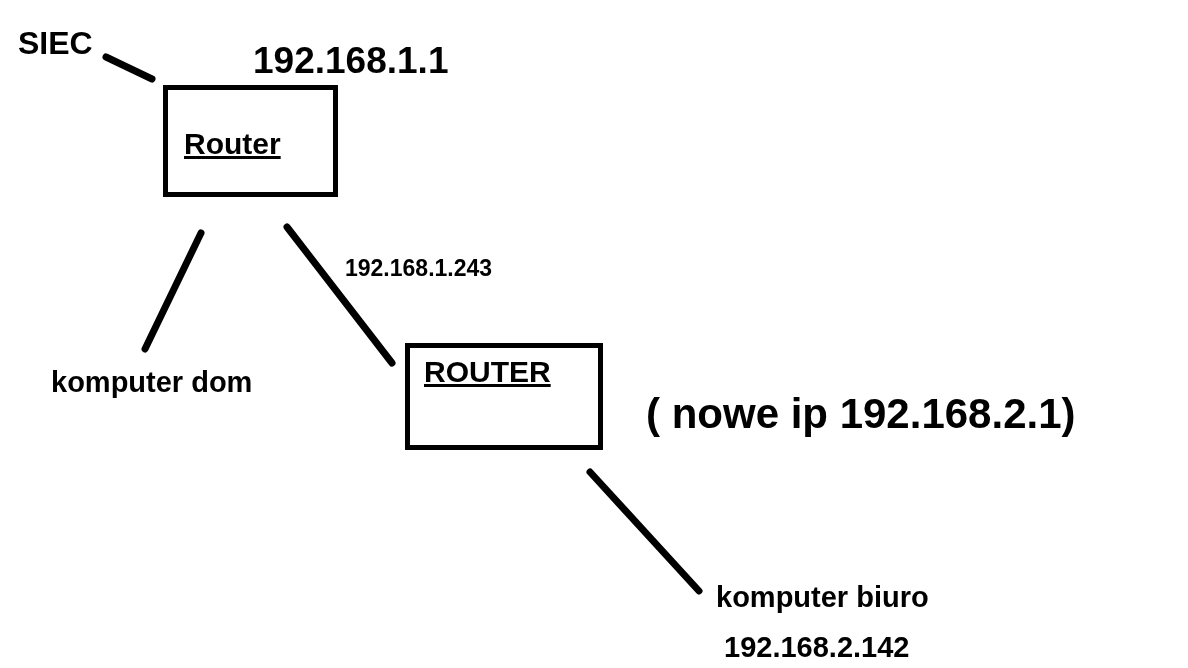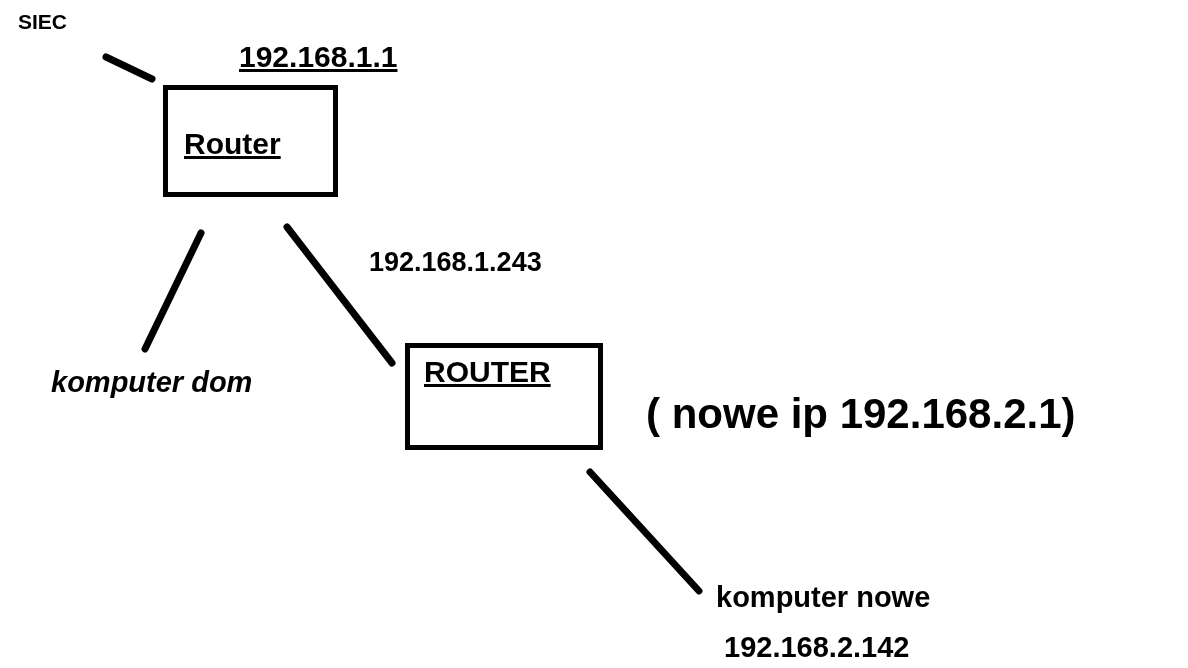--- a/index.html
+++ b/index.html
@@ -60,46 +60,43 @@
     width: 198px;
     height: 107px;
   }
   #label-router-office {
     left: 424px;
     top: 357px;
     font-size: 30px;
   }
   #label-siec {
     left: 18px;
-    top: 10px;
-    font-size: 21px;
+    top: 26px;
+    font-size: 32px;
   }
   #label-ip-home-router {
-    left: 239px;
+    left: 253px;
     top: 40px;
-    font-size: 30px;
-    text-decoration: underline;
+    font-size: 37px;
   }
   #label-ip-wan-office {
     left: 345px;
-    top: 247px;
-    font-size: 27px;
-    margin-left: 24px;
+    top: 256px;
+    font-size: 23px;
   }
   #label-new-ip-note {
     left: 646px;
     top: 390px;
     font-size: 42px;
   }
   #label-computer-home {
     left: 51px;
     top: 366px;
     font-size: 29px;
     text-align: left;
-    font-style: italic;
   }
   #label-computer-home .line2 {
     display: block;
     padding-left: 6px;
   }
   #label-computer-office {
     left: 716px;
     top: 581px;
     font-size: 29px;
     text-align: left;
@@ -136,17 +133,17 @@
 
   <div class="node-label" id="label-router-office">ROUTER</div>
 
   <div class="text-label" id="label-new-ip-note">( nowe ip 192.168.2.1)</div>
 
   <div class="text-label" id="label-computer-home">
     <span class="line1">komputer dom</span>
   </div>
 
   <div class="text-label" id="label-computer-office">
-    <span class="line1">komputer nowe</span>
+    <span class="line1">komputer biuro</span>
     <span class="line2">192.168.2.142</span>
   </div>
 
 </div>
 
 </body></html>

